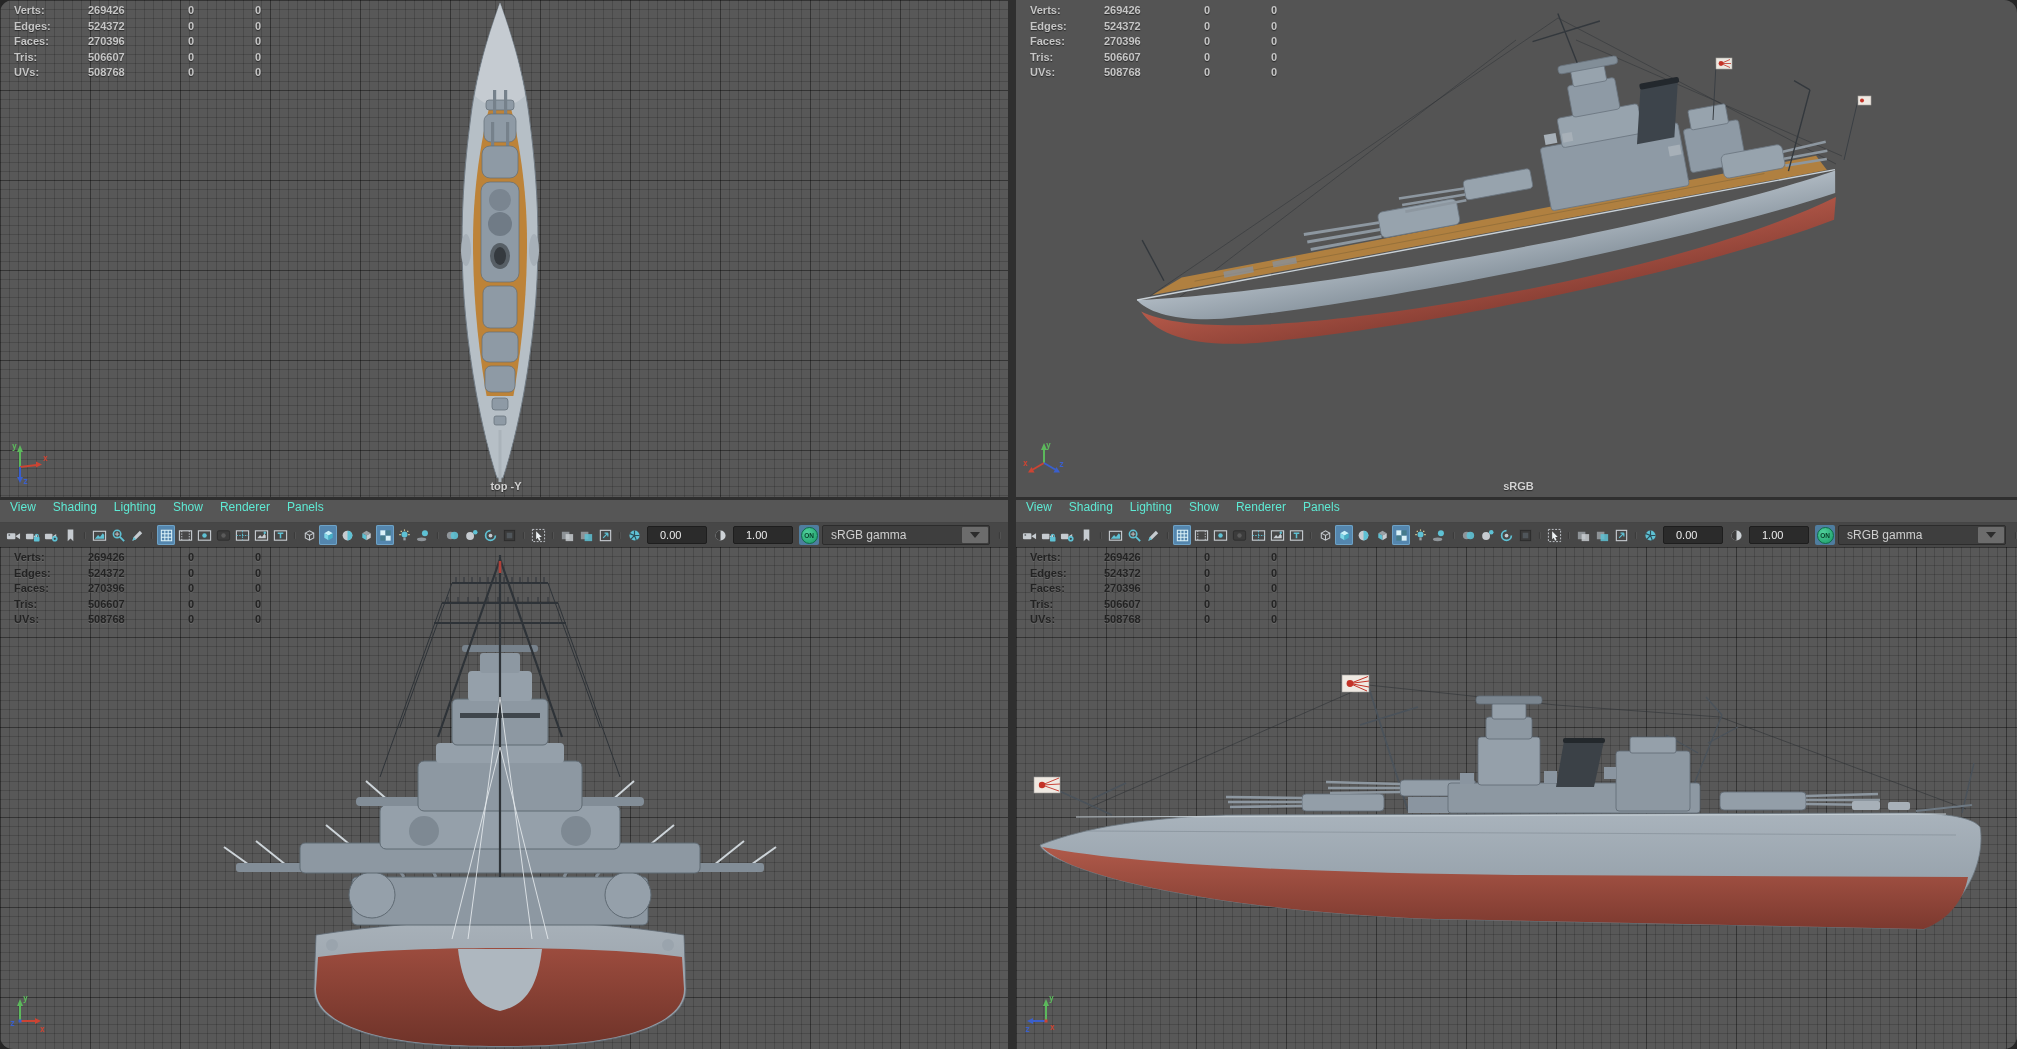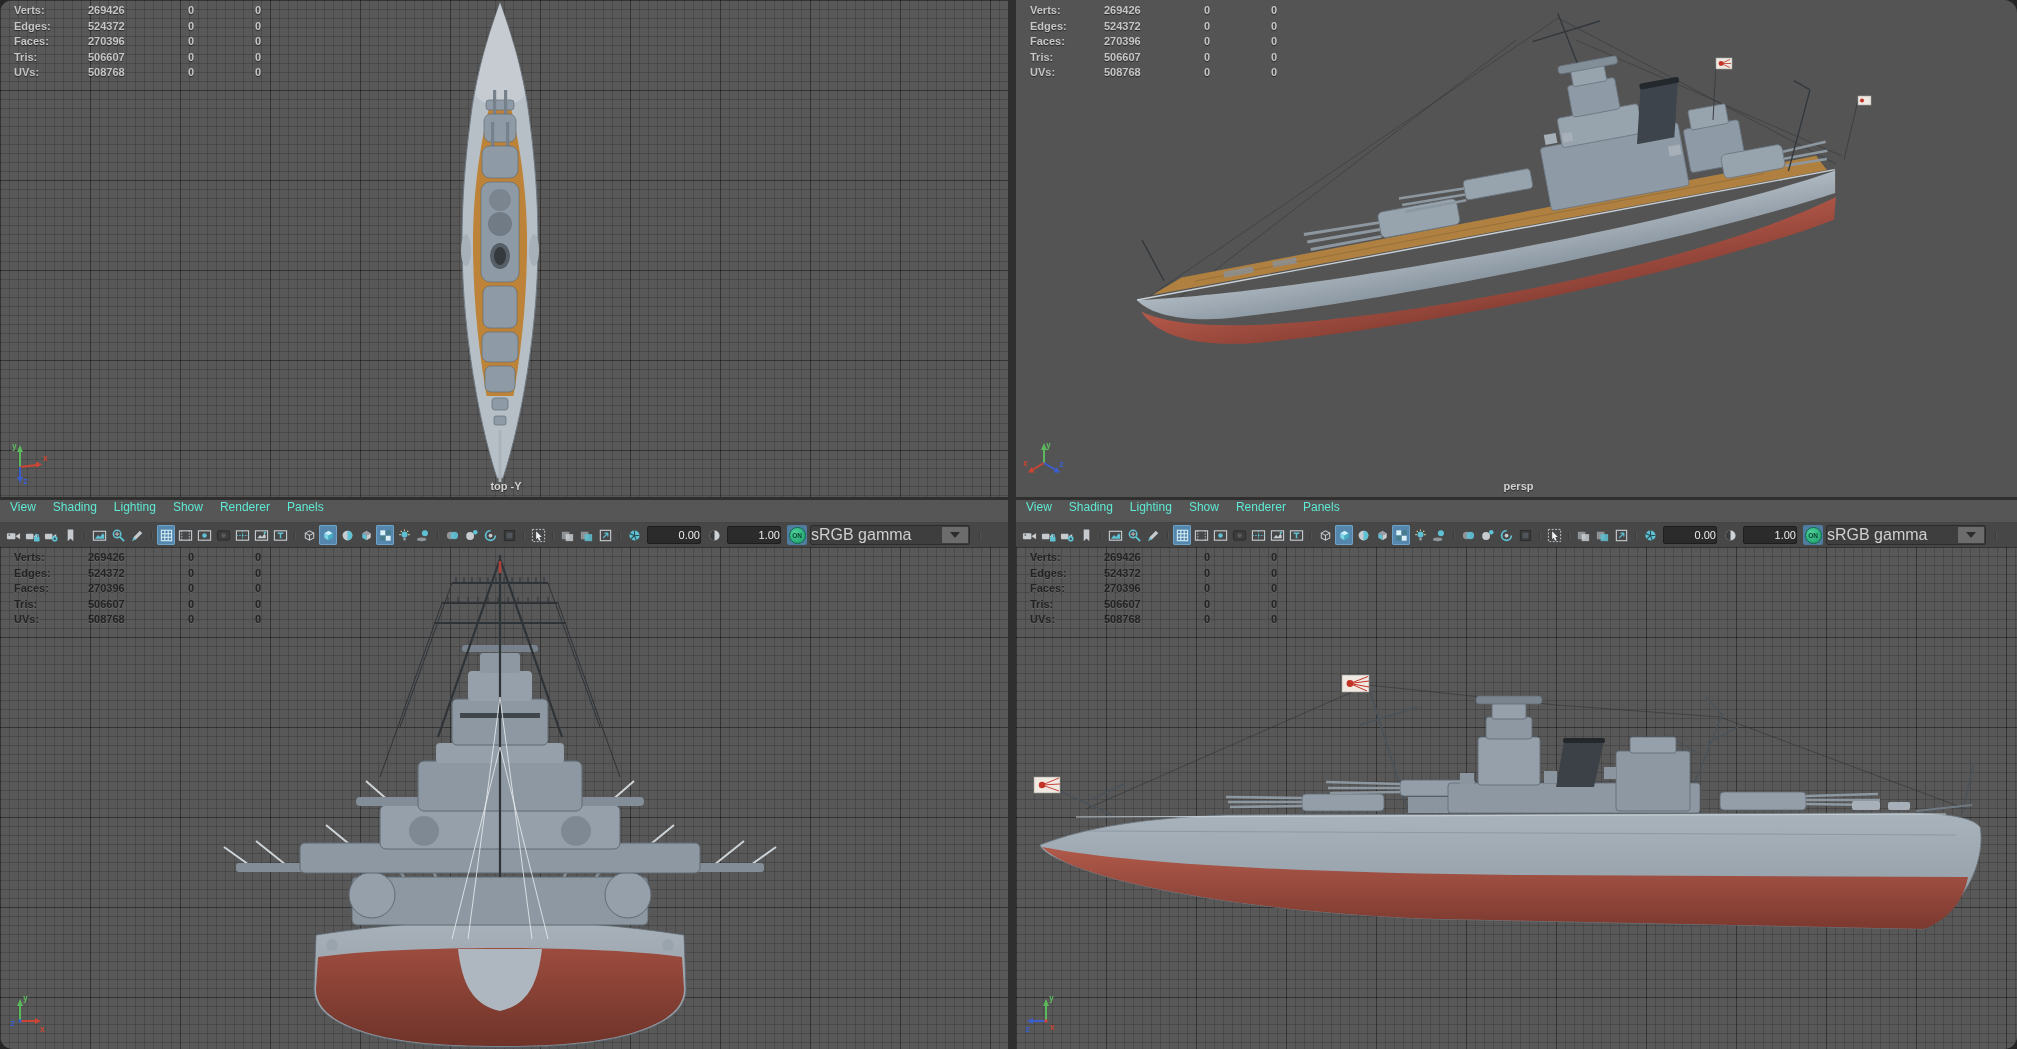--- a/index.html
+++ b/index.html
@@ -44,30 +44,30 @@
            font-size:12px;color:#5eead4;}
   .menu-item{cursor:default;}
   .toolbar{height:24px;background:#474747;border-bottom:1px solid #3a3a3a;
            display:flex;align-items:center;gap:1px;padding:0 4px;}
   .tb-btn{width:18px;height:20px;border-radius:2px;display:flex;align-items:center;
           justify-content:center;flex:none;}
   .tb-btn[data-active="true"]{background:#5486ae;box-shadow:inset 0 0 0 1px #6ea2c6;}
   .tb-btn[data-name="toolbar-separator"]{width:9px;}
   .tb-field{width:46px;height:16px;background:#2b2b2b;border:1px solid #1e1e1e;
             border-radius:2px;color:#ececec;font-size:11px;line-height:16px;
-            padding-left:6px;margin:0 3px;flex:none;text-align:right;}
+            padding-left:12px;margin:0 3px;flex:none;}
   .tb-on{width:20px;height:20px;border-radius:2px;background:#4f7d9f;display:flex;
          align-items:center;justify-content:center;margin:0 2px;flex:none;}
   .tb-on-circ{width:15px;height:15px;border-radius:50%;
       background:radial-gradient(circle at 35% 30%,#4fd09b,#1b9a67);
       border:1px solid #0e6b47;color:#073f29;font-size:6.5px;font-weight:bold;
       display:flex;align-items:center;justify-content:center;}
   .tb-dd{width:158px;height:18px;background:#3e3e3e;border:1px solid #2c2c2c;
          border-radius:2px;display:flex;align-items:center;color:#cfcfcf;
-         font-size:16px;padding-left:0;position:relative;flex:none;margin-right:4px;}
+         font-size:12px;padding-left:8px;position:relative;flex:none;margin-right:4px;}
   .dd-btn{position:absolute;right:1px;top:1px;bottom:1px;width:26px;background:#6c6c6c;
           border-radius:1px;display:flex;align-items:center;justify-content:center;}
   .dd-arrow{width:0;height:0;border-left:5px solid transparent;
             border-right:5px solid transparent;border-top:6px solid #2c2c2c;}
 </style>
 </head>
 <body>
 
 <svg width="0" height="0" style="position:absolute" aria-hidden="true">
 <defs>
@@ -390,21 +390,21 @@
         <line x1="22" y1="26" x2="22" y2="11" stroke="#5cb85c" stroke-width="2"></line>
           <polygon points="22,6 19,13 25,13" fill="#5cb85c"></polygon>
         <line x1="22" y1="26" x2="10" y2="33" stroke="#cc4433" stroke-width="2"></line>
           <polygon points="6,35.5 12.5,35.5 9.5,30" fill="#cc4433"></polygon>
         <line x1="22" y1="26" x2="34" y2="33" stroke="#3a5fcd" stroke-width="2"></line>
           <polygon points="38,35.5 31.5,35.5 34.5,30" fill="#3a5fcd"></polygon>
         <text x="24" y="11" fill="#5cb85c" data-name="axis-y-label">y</text>
         <text x="1" y="29" fill="#cc4433" data-name="axis-x-label">x</text>
         <text x="37" y="30" fill="#3a5fcd" data-name="axis-z-label">z</text>
       </svg>
-      <div class="vp-label light" data-name="viewport-label-persp">persp</div>
+      <div class="vp-label light" data-name="viewport-label-persp">sRGB</div>
     </div>
   </div>
 
   <div class="panel with-bars" id="p-front" data-name="viewport-panel-front">
     <div class="menubar" data-name="panel-menubar">
 
     <span class="menu-item" data-name="menu-item">View</span>
         <span class="menu-item" data-name="menu-item">Shading</span>
         <span class="menu-item" data-name="menu-item">Lighting</span>
         <span class="menu-item" data-name="menu-item">Show</span>

